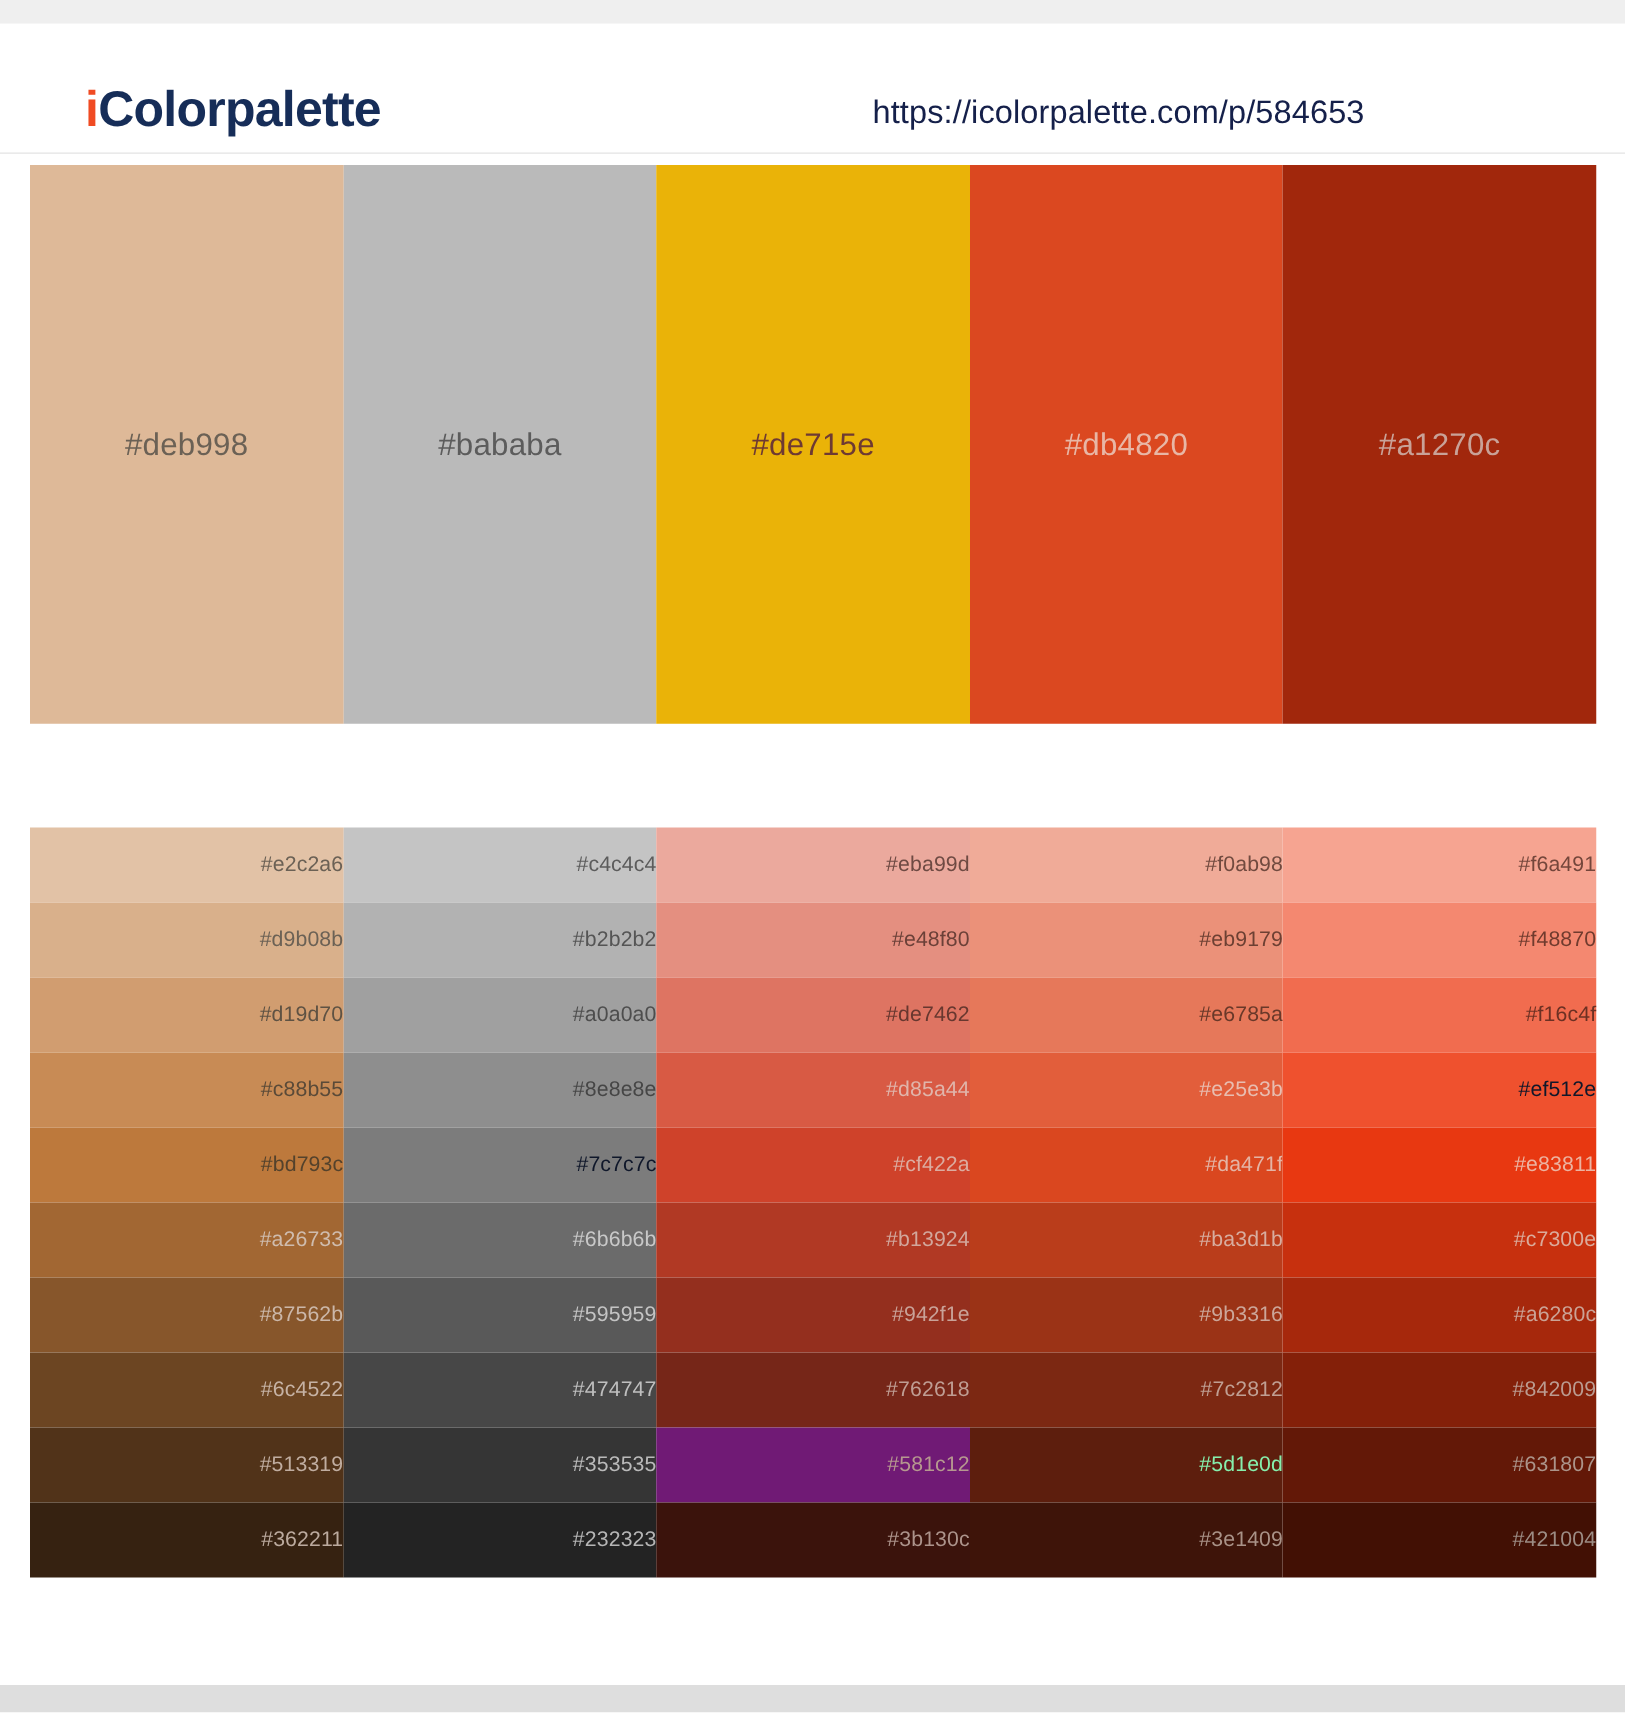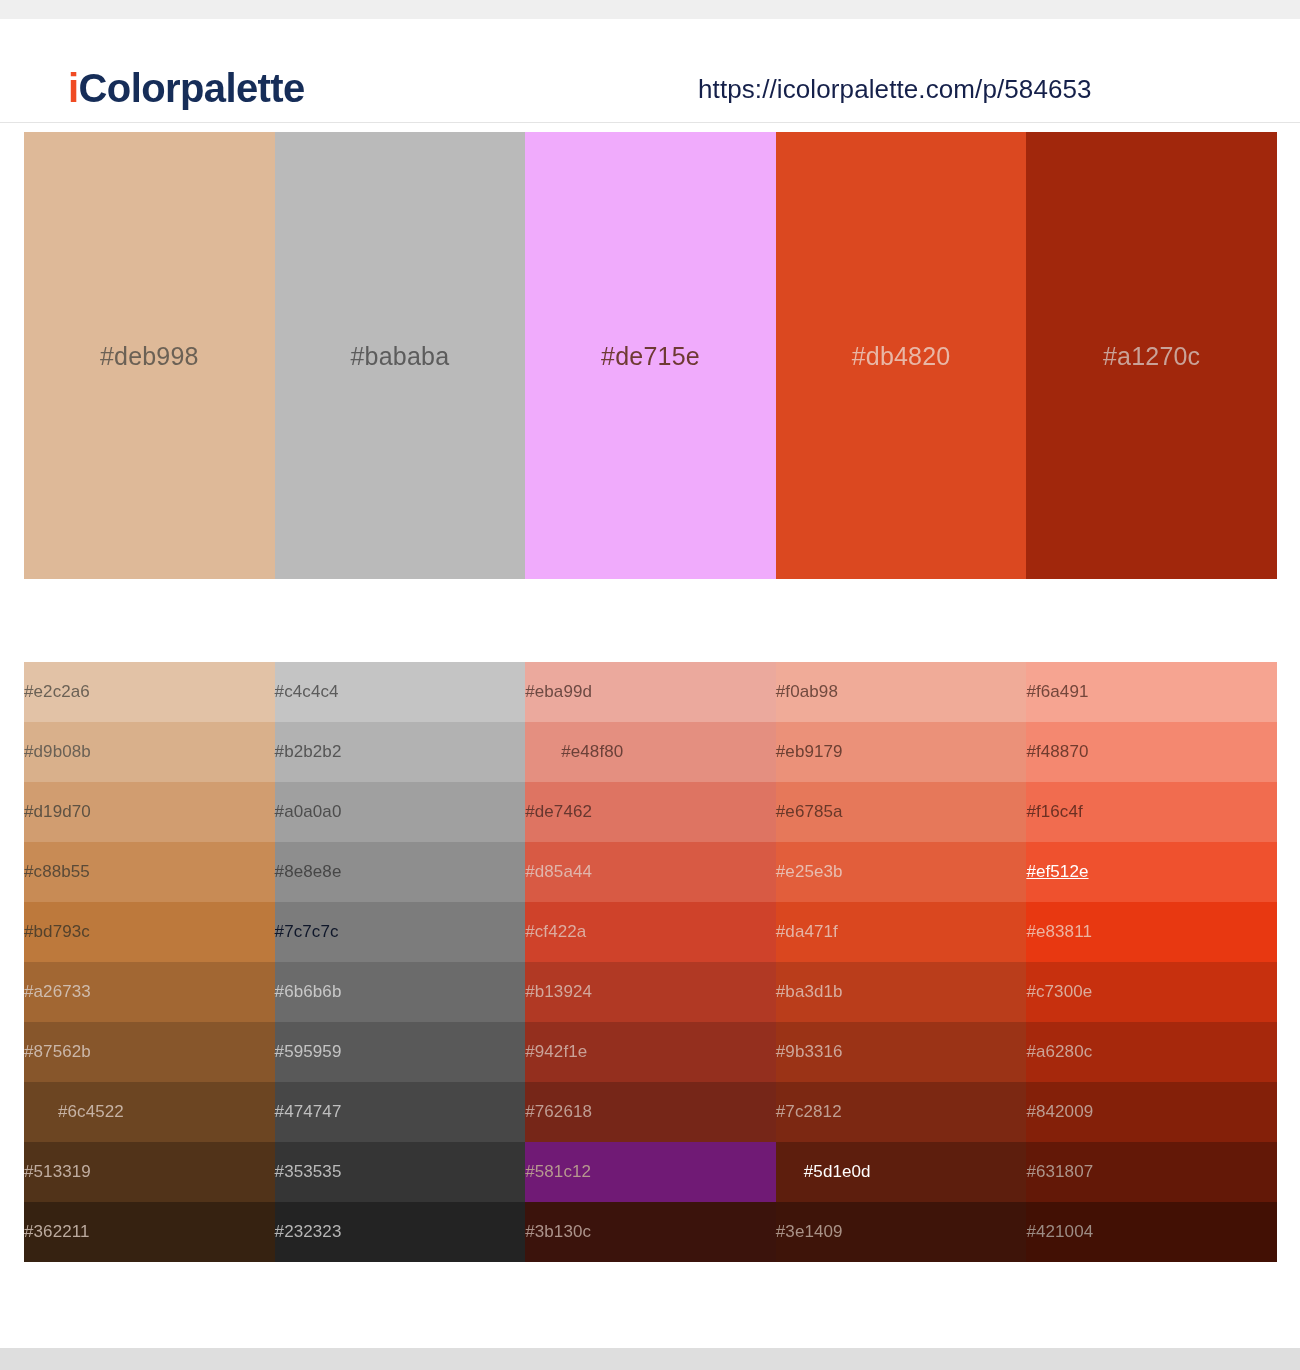--- a/index.html
+++ b/index.html
@@ -94,21 +94,21 @@
   }
   .shade-col {
     flex: 1 1 0;
     display: flex;
     flex-direction: column;
   }
   .shade-cell {
     flex: 1 1 0;
     display: flex;
     align-items: center;
-    justify-content: flex-start;
+    justify-content: flex-end;
   }
   .shade-label {
     font-size: 17px;
     line-height: 20px;
     letter-spacing: 0.1px;
   }
 
   
   .bottom-strip {
     position: absolute;
@@ -133,21 +133,21 @@
     <div class="url">https://icolorpalette.com/p/584653</div>
   </div>
 
   <div class="palette-main" id="main-palette">
       <div class="swatch" style="background: rgb(222, 185, 152);">
         <span class="swatch-label" style="color: rgb(107, 97, 85);">#deb998</span>
       </div>
       <div class="swatch" style="background: rgb(186, 186, 186);">
         <span class="swatch-label" style="color: rgb(92, 92, 92);">#bababa</span>
       </div>
-      <div class="swatch" style="background: #f0abfc;">
+      <div class="swatch" style="background: #eab308;">
         <span class="swatch-label" style="color: rgb(110, 58, 51);">#de715e</span>
       </div>
       <div class="swatch" style="background: rgb(219, 72, 32);">
         <span class="swatch-label" style="color: rgb(232, 183, 166);">#db4820</span>
       </div>
       <div class="swatch" style="background: rgb(161, 39, 12);">
         <span class="swatch-label" style="color: rgb(201, 162, 152);">#a1270c</span>
       </div>
     </div>
 
@@ -267,38 +267,38 @@
         <div class="shade-cell" style="background: rgb(186, 61, 27);">
           <span class="shade-label" style="color: rgb(216, 173, 159);">#ba3d1b</span>
         </div>
         <div class="shade-cell" style="background: rgb(155, 51, 22);">
           <span class="shade-label" style="color: rgb(204, 166, 153);">#9b3316</span>
         </div>
         <div class="shade-cell" style="background: rgb(124, 40, 18);">
           <span class="shade-label" style="color: rgb(192, 159, 147);">#7c2812</span>
         </div>
         <div class="shade-cell" style="background: rgb(93, 30, 13);">
-          <span class="shade-label" style="color: #ffffff; margin-left: 28px;">#5d1e0d</span>
+          <span class="shade-label" style="color: #86efac; margin-left: 28px;">#5d1e0d</span>
         </div>
         <div class="shade-cell" style="background: rgb(62, 20, 9);">
           <span class="shade-label" style="color: rgb(169, 146, 135);">#3e1409</span>
         </div>
       </div>
       <div class="shade-col">
         <div class="shade-cell" style="background: rgb(246, 164, 145);">
           <span class="shade-label" style="color: rgb(116, 70, 59);">#f6a491</span>
         </div>
         <div class="shade-cell" style="background: rgb(244, 136, 112);">
           <span class="shade-label" style="color: rgb(112, 59, 46);">#f48870</span>
         </div>
         <div class="shade-cell" style="background: rgb(241, 108, 79);">
           <span class="shade-label" style="color: rgb(108, 48, 35);">#f16c4f</span>
         </div>
         <div class="shade-cell" style="background: rgb(239, 81, 46);">
-          <span class="shade-label" style="color: #ffffff; text-decoration: underline;">#ef512e</span>
+          <span class="shade-label" style="color: #0f172a;">#ef512e</span>
         </div>
         <div class="shade-cell" style="background: rgb(232, 56, 17);">
           <span class="shade-label" style="color: rgb(236, 179, 161);">#e83811</span>
         </div>
         <div class="shade-cell" style="background: rgb(199, 48, 14);">
           <span class="shade-label" style="color: rgb(219, 171, 155);">#c7300e</span>
         </div>
         <div class="shade-cell" style="background: rgb(166, 40, 12);">
           <span class="shade-label" style="color: rgb(203, 163, 150);">#a6280c</span>
         </div>

